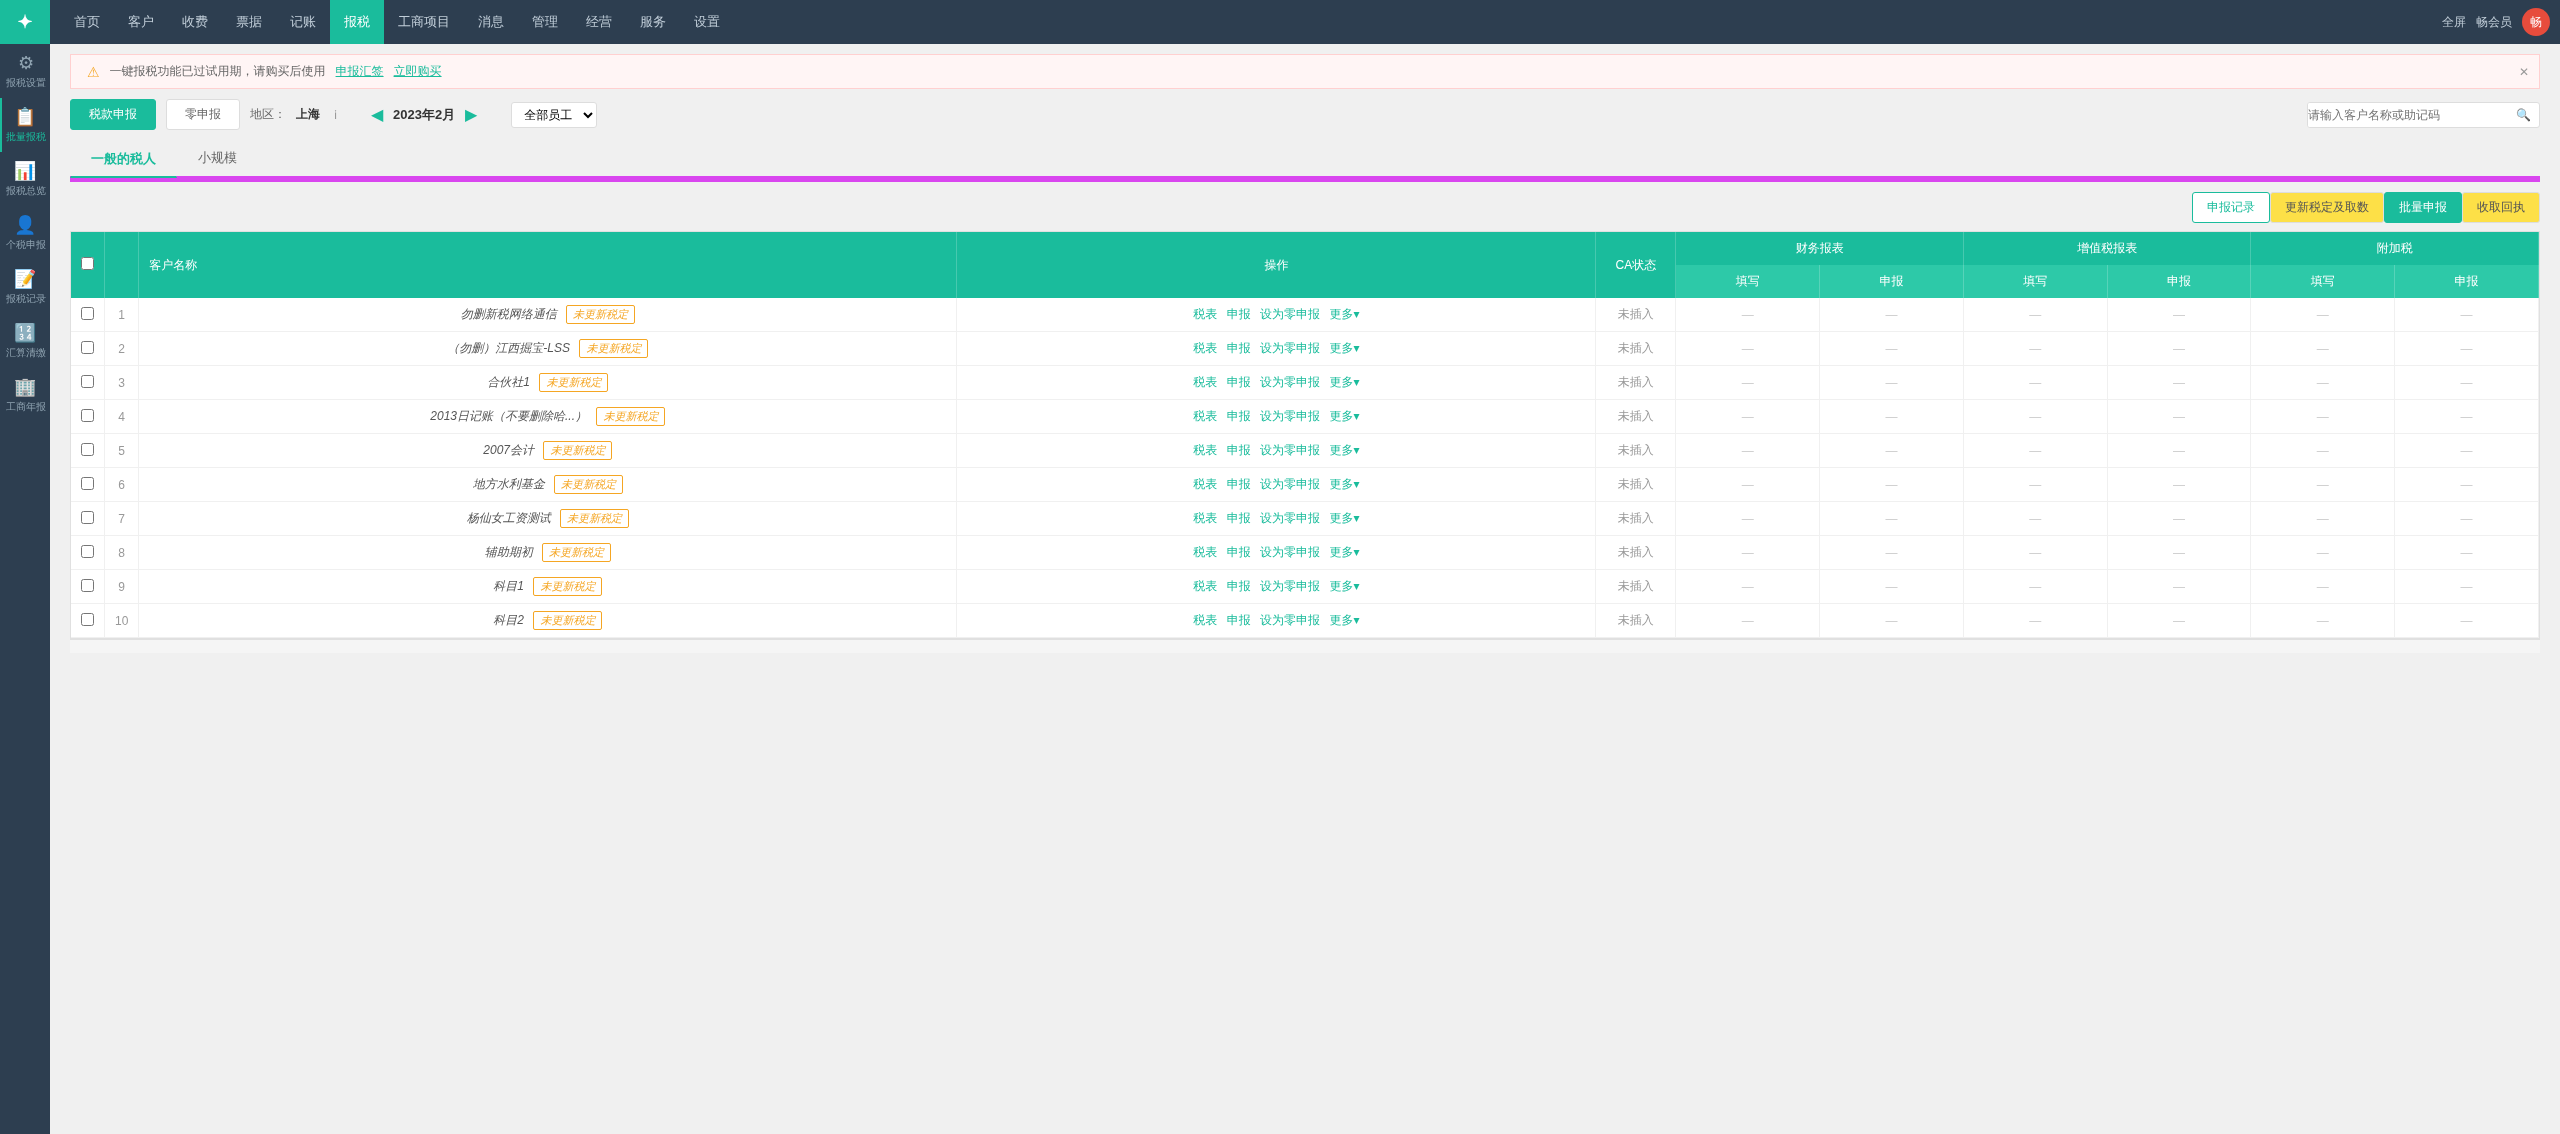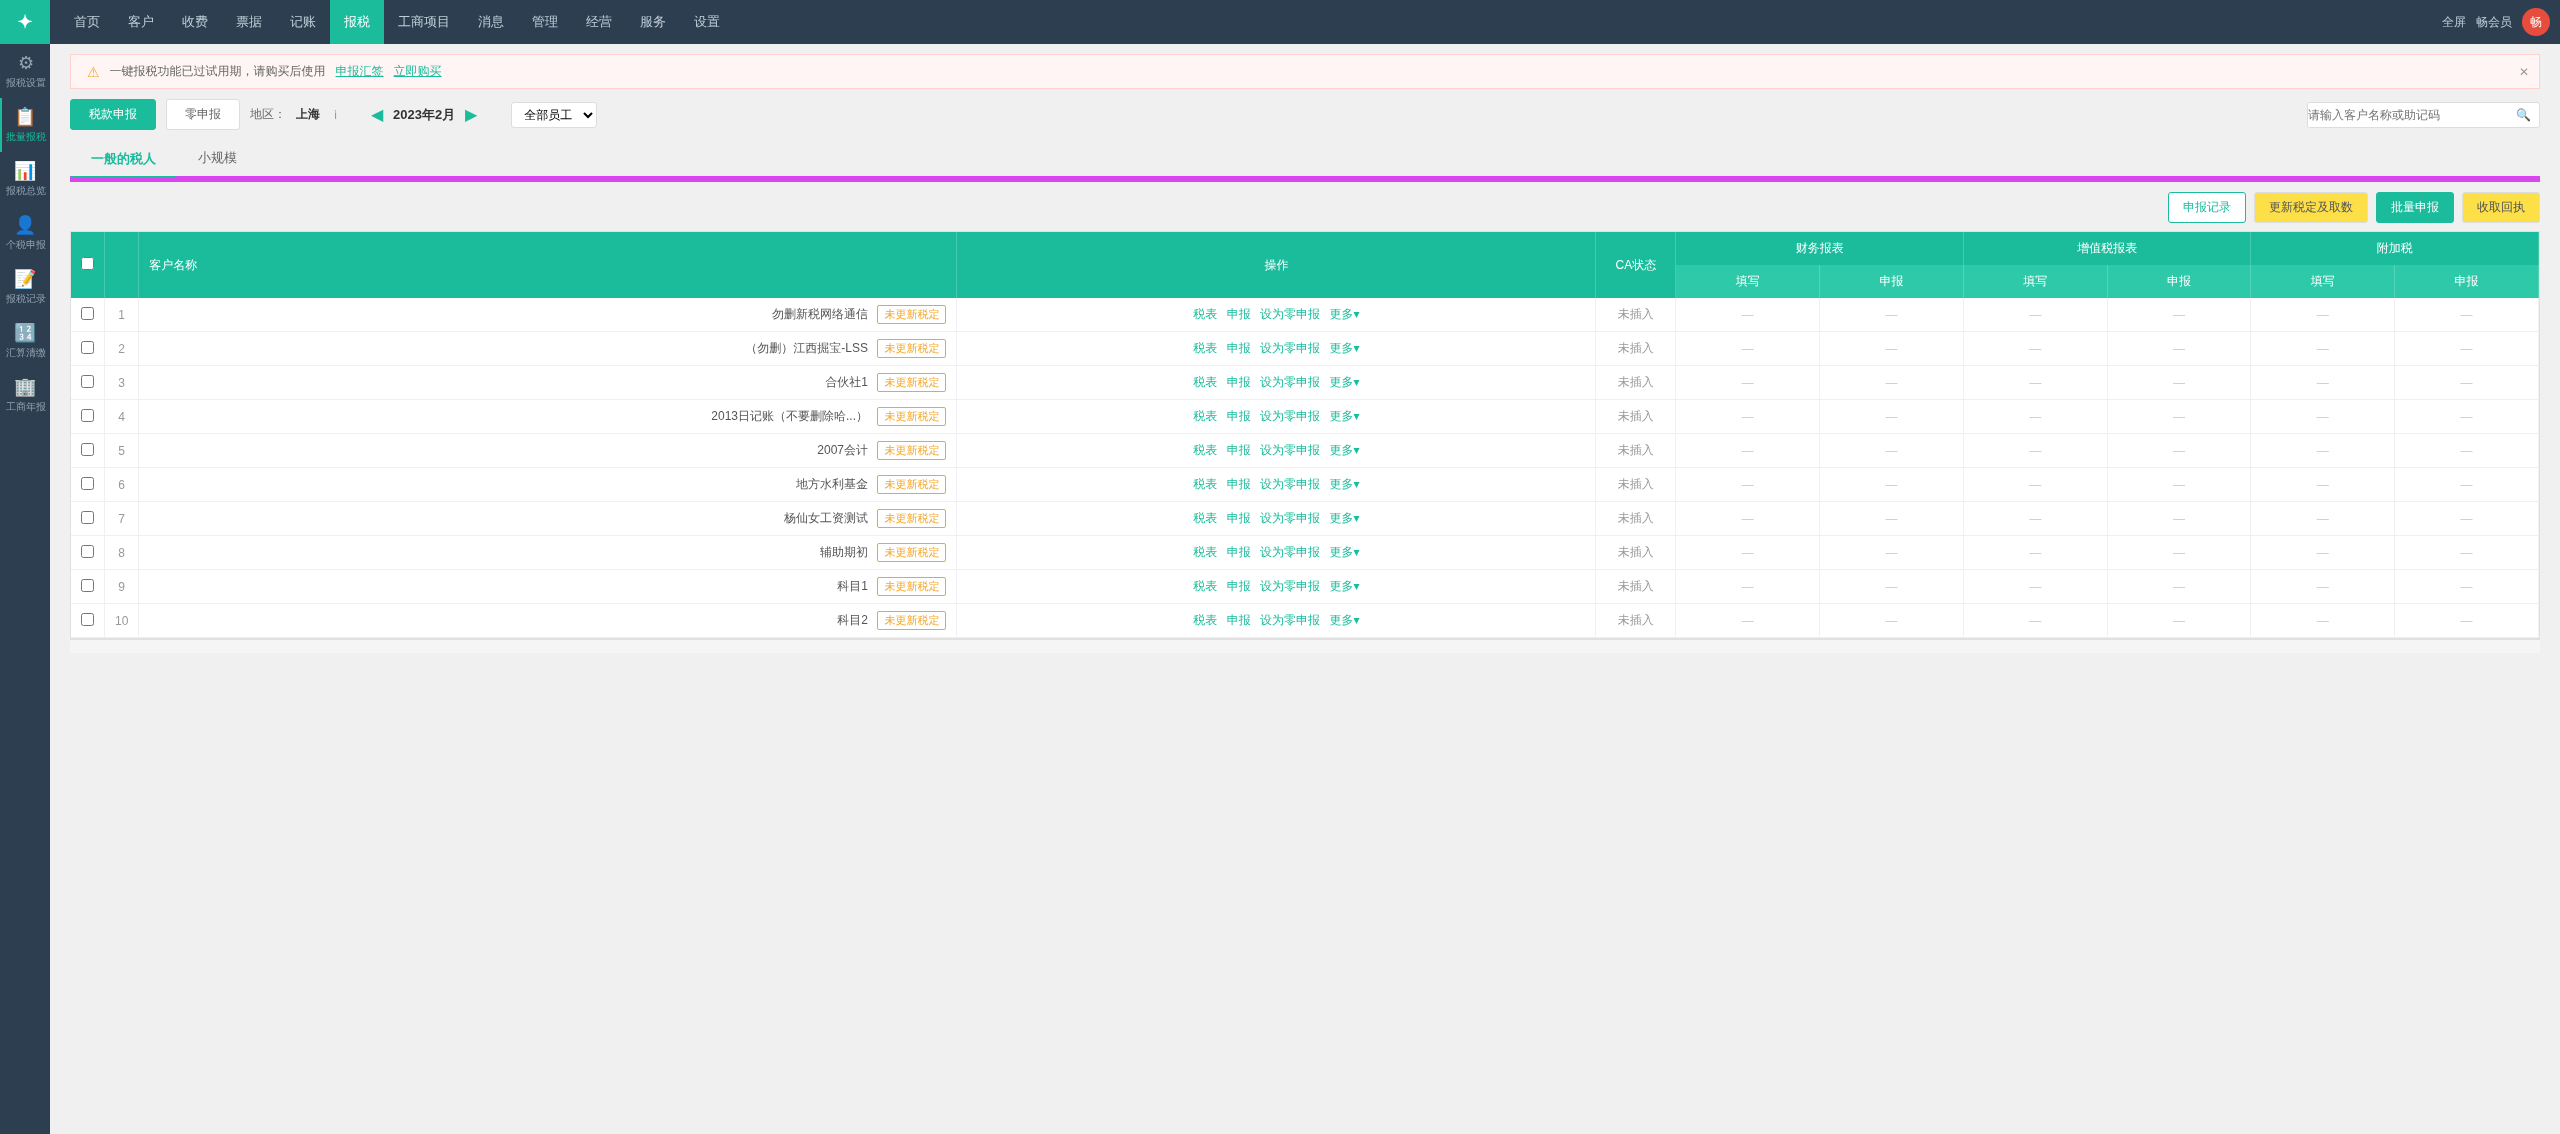--- a/index.html
+++ b/index.html
@@ -199,21 +199,20 @@
       border-bottom: 2px solid #1abc9c;
       margin-bottom: -2px;
       font-weight: bold;
     }
 
     
     .action-row {
       display: flex;
       align-items: center;
       justify-content: flex-end;
-      gap: 8px;
       margin-bottom: 8px;
     }
     .action-btn {
       padding: 6px 14px;
       border: 1px solid #ddd;
       border-radius: 3px;
       cursor: pointer;
       font-size: 12px;
       background: #fde047;
       color: #555;
@@ -258,21 +257,21 @@
     tbody tr {
       border-bottom: 1px solid #f0f0f0;
     }
     tbody td {
       padding: 7px 10px;
       text-align: center;
       border-right: 1px solid #f0f0f0;
       color: #555;
       white-space: nowrap;
     }
-    tbody td.left { text-align: right; }
+    tbody td.left { text-align: center; font-style: italic; }
     .status-tag {
       display: inline-block;
       padding: 1px 6px;
       border: 1px solid #f5a623;
       color: #f5a623;
       border-radius: 2px;
       font-size: 11px;
     }
     .op-link {
       color: #1abc9c;

